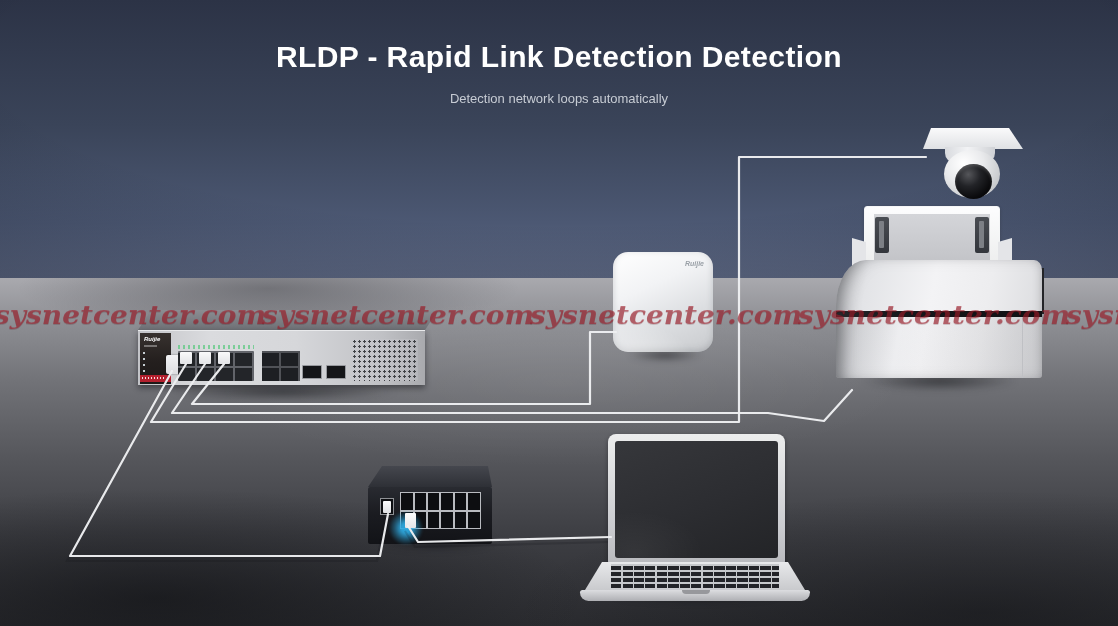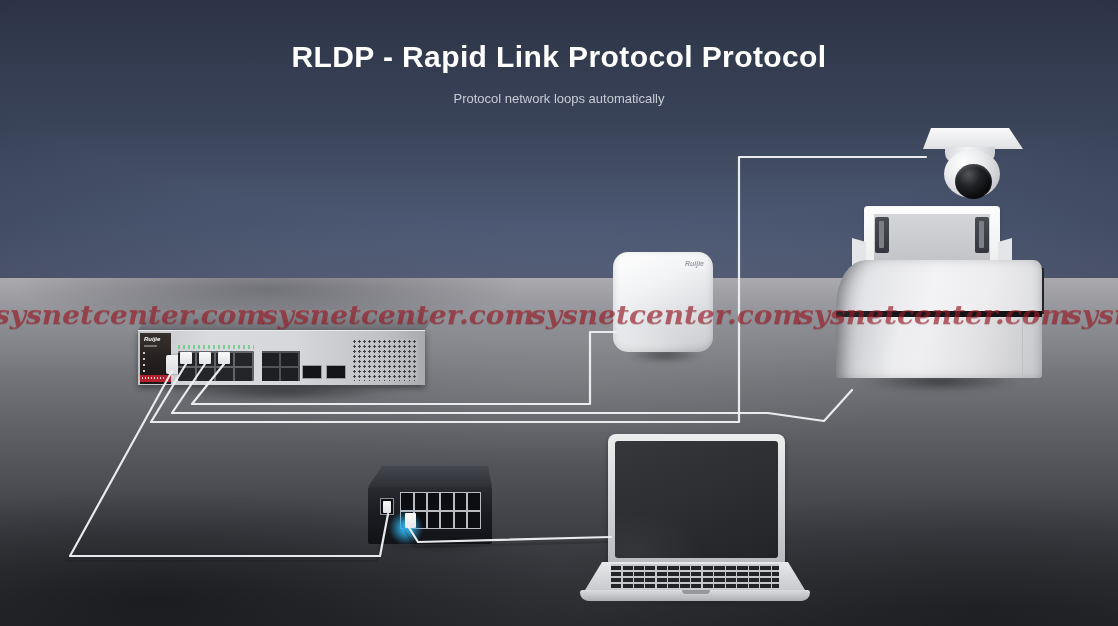--- a/index.html
+++ b/index.html
@@ -180,22 +180,22 @@
   .lt-notch { left:102px; top:160px; width:28px; height:4px; border-radius:0 0 4px 4px; background:#97989c; }
 </style>
 </head>
 <body>
 
 <div class="stage">
 
   <div class="wall"></div>
   <div class="floor"></div>
 
-  <div class="title">RLDP - Rapid Link Protocol Protocol</div>
-  <div class="subtitle">Protocol network loops automatically</div>
+  <div class="title">RLDP - Rapid Link Detection Detection</div>
+  <div class="subtitle">Detection network loops automatically</div>
 
   <div class="shadow sh-core"></div>
   <div class="shadow sh-ap"></div>
   <div class="shadow sh-printer"></div>
   <div class="shadow sh-desk"></div>
   <div class="shadow sh-laptop"></div>
 
   <svg class="cables" width="1118" height="626" viewBox="0 0 1118 626">
     <g>
       <path class="cable-shadow" d="M 172,371 L 70,556 L 380,556 L 388,514"></path>

